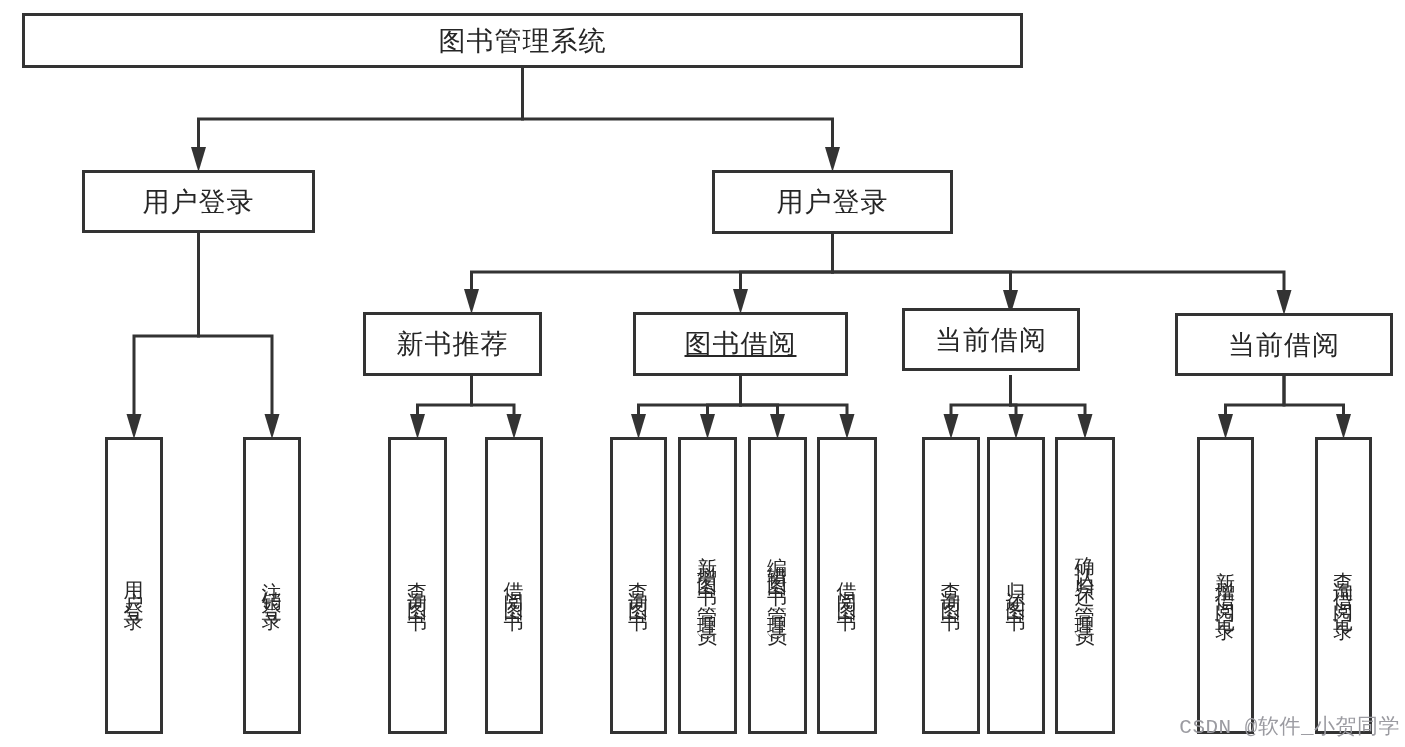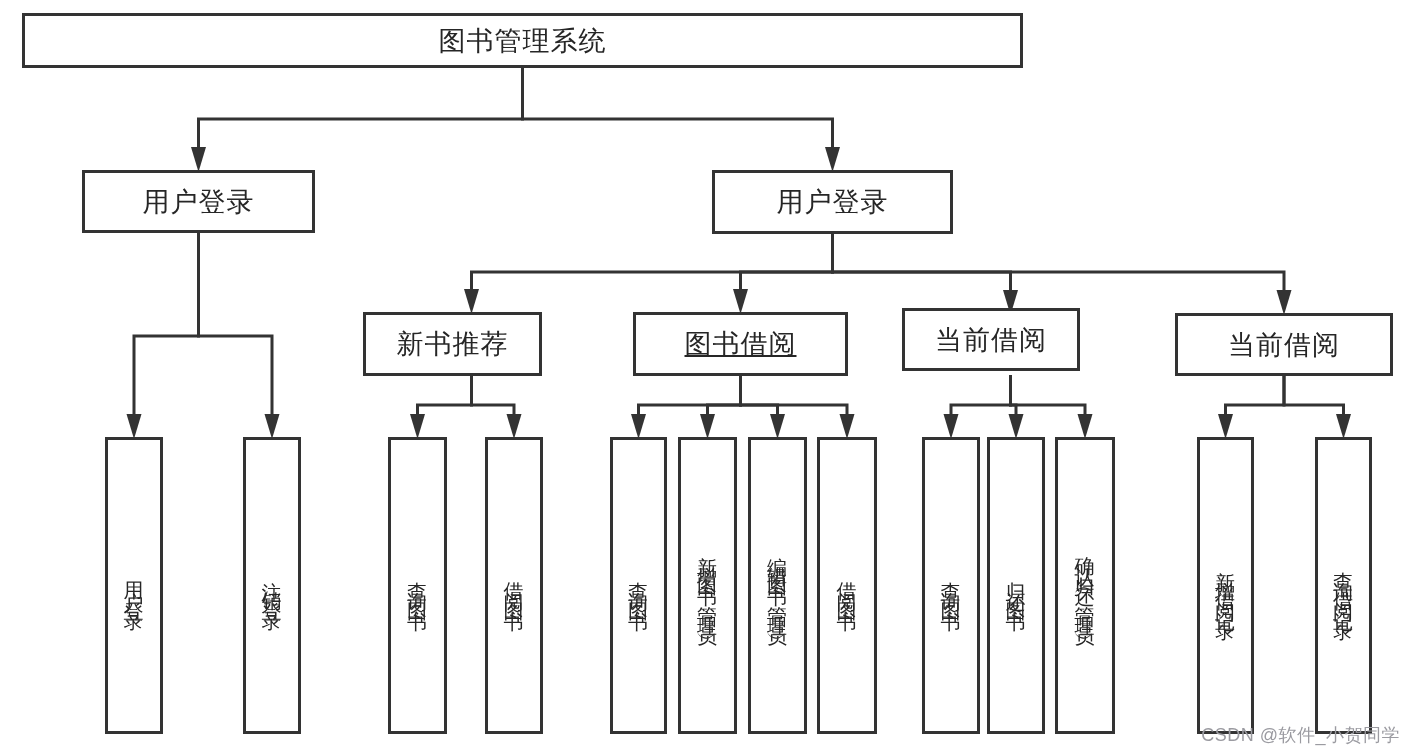--- a/index.html
+++ b/index.html
@@ -31,26 +31,27 @@
     line-height: 1;
   }
   svg.connectors {
     position: absolute;
     left: 0; top: 0;
     pointer-events: none;
   }
   .watermark {
     position: absolute;
     right: 5px;
-    bottom: 0;
-    font-size: 18px;
+    bottom: 7px;
+    font-size: 21px;
     letter-spacing: 0.5px;
     color: var(--wm, #9b9ba1);
     z-index: 5;
     white-space: nowrap;
+    font-family: Liberation Mono, monospace;
   }
 </style>
 </head>
 <body>
 
 <div class="stage" style="--line: #333333; --text: #262626; --bg: #ffffff; --wm: #9b9ba1;">
   <svg class="connectors" width="1405" height="747">
       <g>
         <polyline points="522.5,67 522.5,119 198.5,119 198.5,153" fill="none" stroke="#333333" stroke-width="3" stroke-linejoin="miter"></polyline>
         <polygon points="191,147 206,147 198.5,172" fill="#333333"></polygon>

